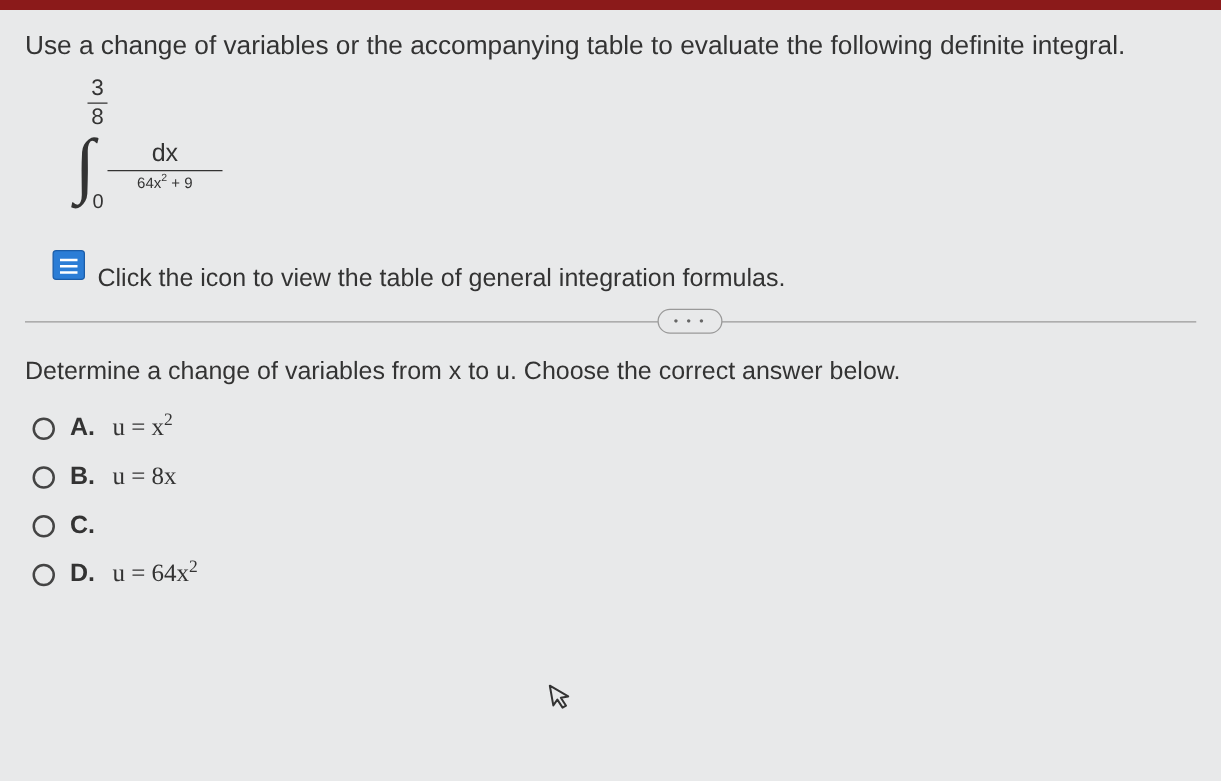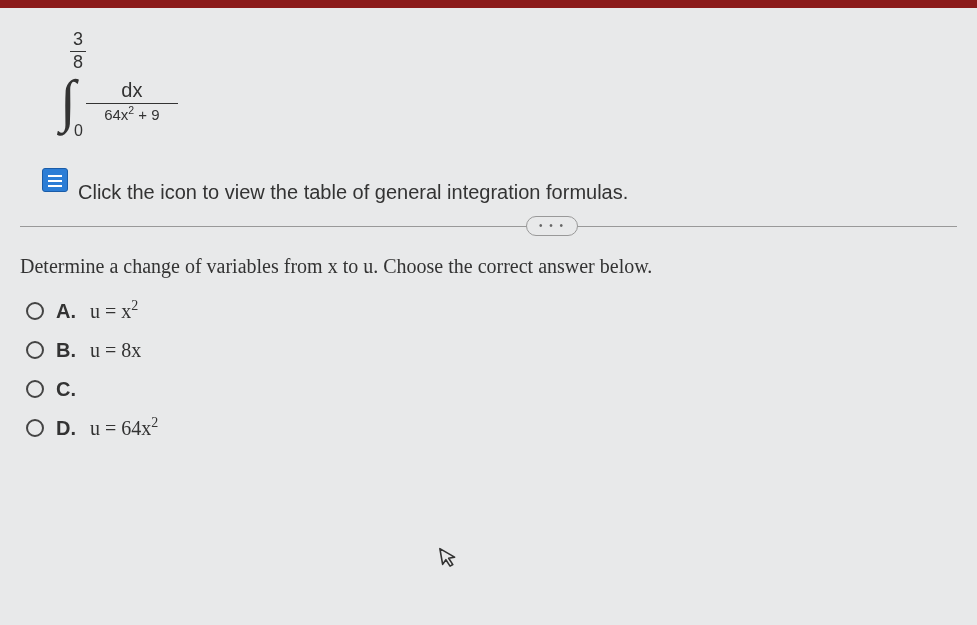--- a/index.html
+++ b/index.html
@@ -77,21 +77,21 @@
   }
   .integrand-top {
     font-size: 20px;
     padding-bottom: 3px;
   }
   .integrand-line {
     border-top: 1.5px solid #333;
     width: 92px;
   }
   .integrand-bottom {
-    font-size: 15px;
+    font-size: 12px;
     padding-top: 3px;
   }
   .sup {
     font-size: 0.7em;
     vertical-align: super;
     line-height: 0;
   }
   .link-row {
     display: flex;
     align-items: center;
@@ -155,21 +155,20 @@
     justify-content: center;
     font-size: 10px;
     letter-spacing: 2px;
     color: #666;
     cursor: pointer;
   }
   .question {
     font-size: 20px;
     color: #333;
     margin-bottom: 22px;
-    font-family: Liberation Serif, serif;
   }
   .options {
     margin-left: 6px;
   }
   .option-row {
     display: flex;
     align-items: center;
     margin-bottom: 16px;
     font-size: 20px;
     cursor: pointer;
@@ -200,20 +199,21 @@
     transform: rotate(-10deg);
   }
 </style>
 </head>
 <body>
 
 <div class="top-bar"></div>
 
 <div class="content">
 
+  <div class="instruction">Use a change of variables or the accompanying table to evaluate the following definite integral.</div>
 
   <div class="integral-block">
     <div class="upper-limit">
       <div class="frac-small">3</div>
       <div class="frac-line-small"></div>
       <div class="frac-small">8</div>
     </div>
     <div class="integral-row">
       <div class="integral-sign">∫</div>
       <div class="integrand">

